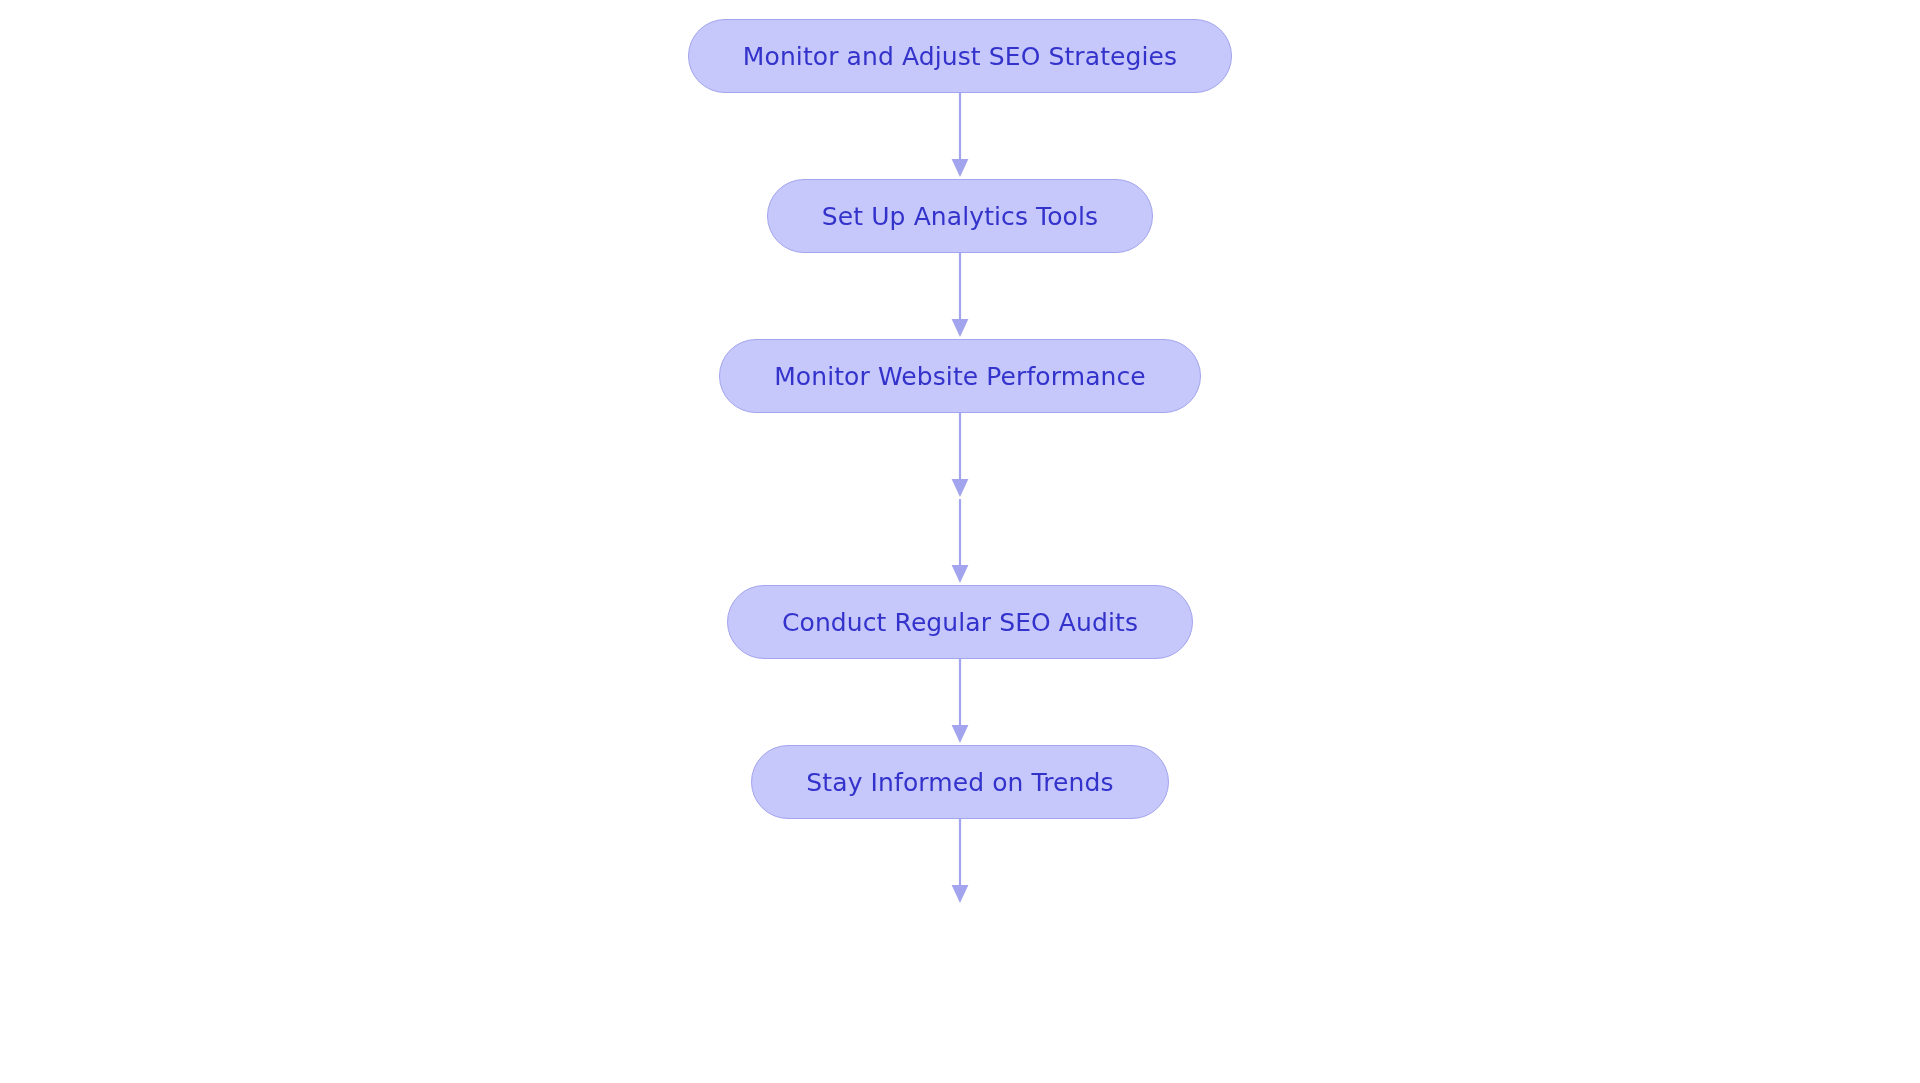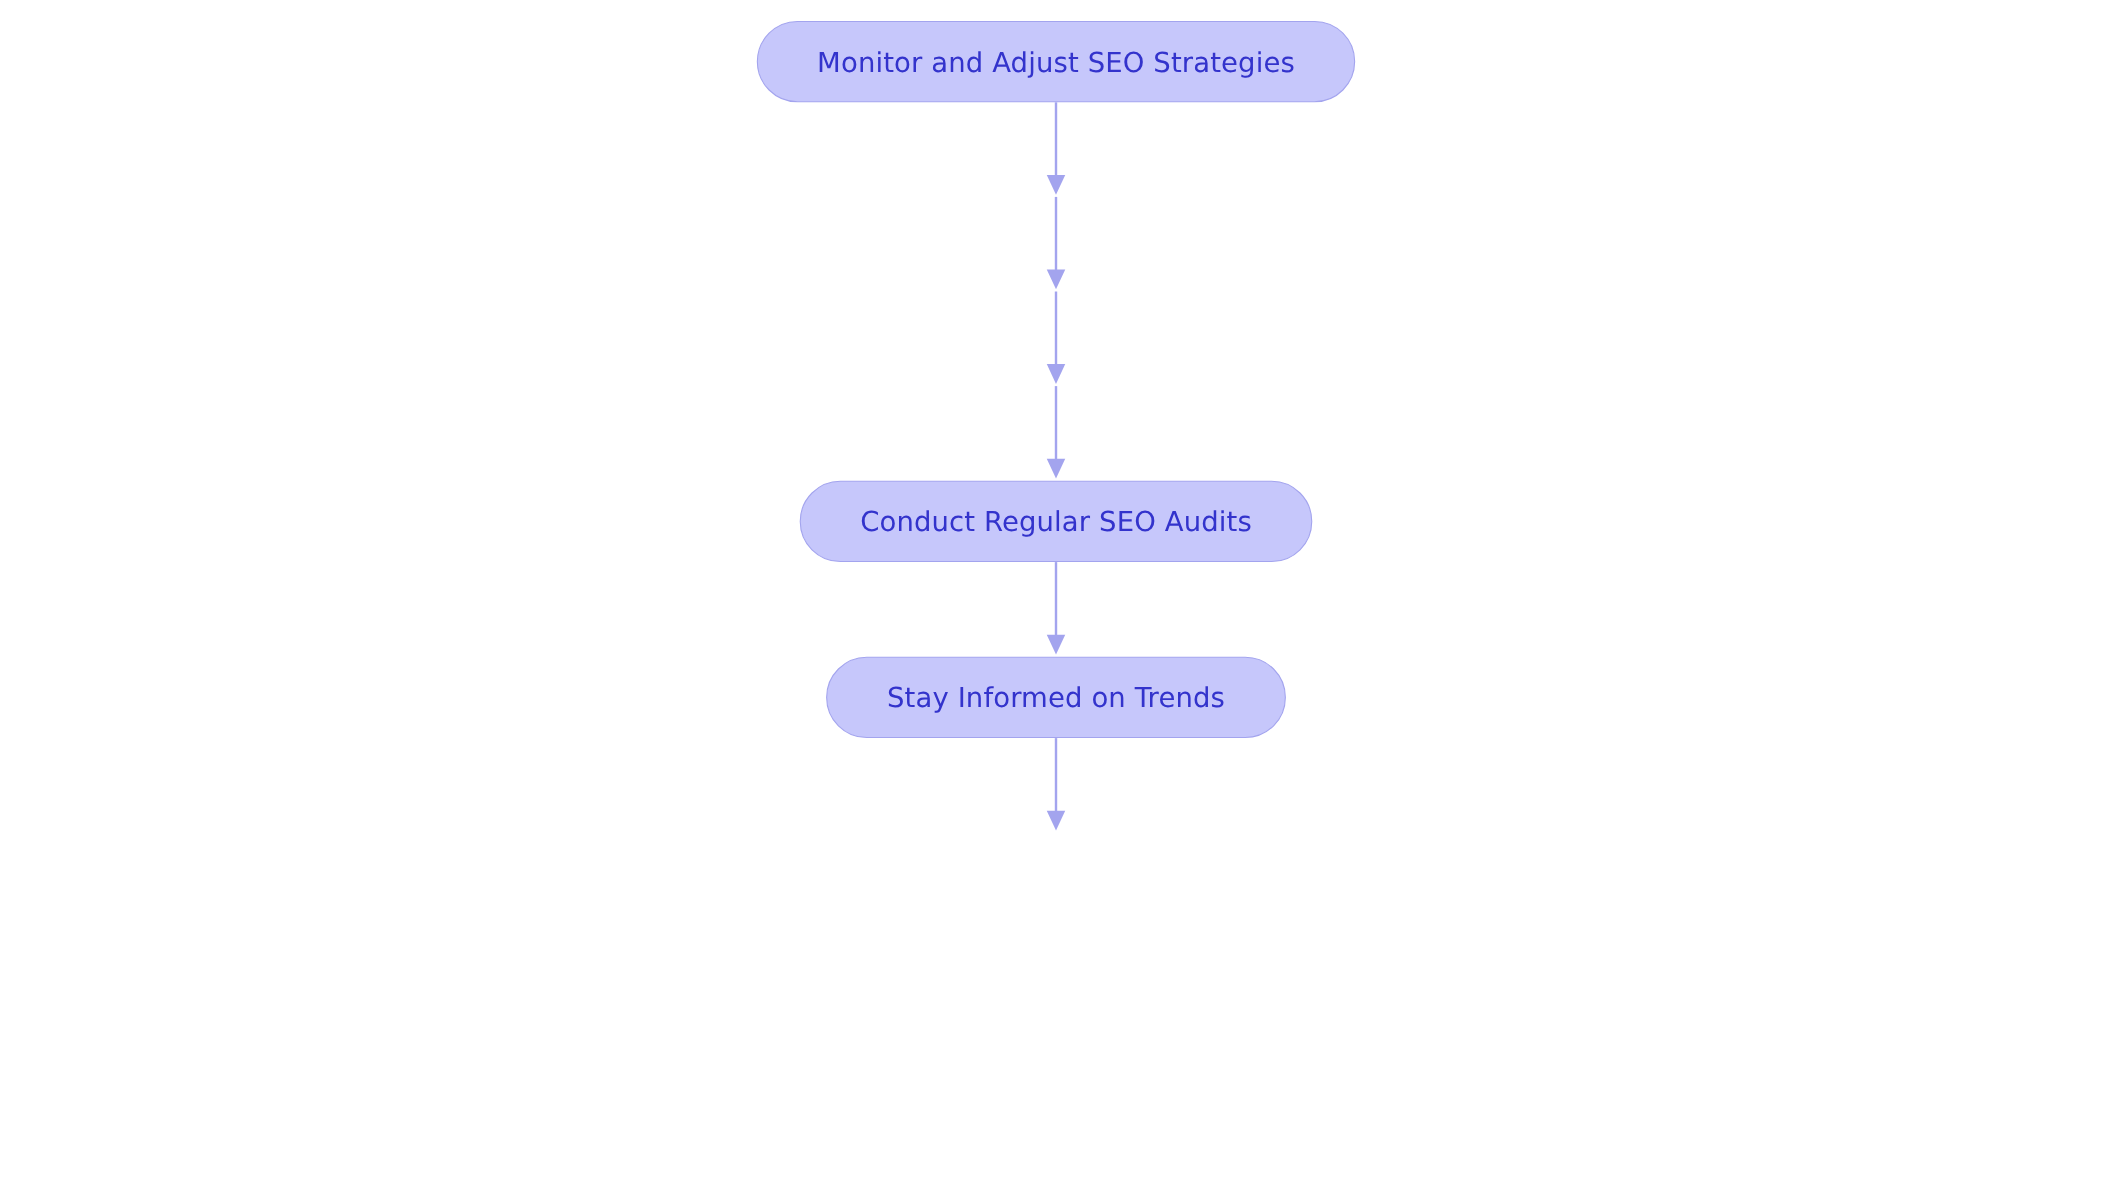--- a/index.html
+++ b/index.html
@@ -104,28 +104,34 @@
       <span class="node-label">Monitor and Adjust SEO Strategies</span>
     </div>
 
     <div class="connector">
       <svg viewBox="0 0 24 86" xmlns="http://www.w3.org/2000/svg">
         <line class="connector-line" x1="12" y1="0" x2="12" y2="68"></line>
         <polygon class="connector-head" points="12,84 3.6,66 20.4,66"></polygon>
       </svg>
     </div>
 
+    <div class="node w-2">
+      <span class="node-label">Set Up Analytics Tools</span>
+    </div>
 
     <div class="connector">
       <svg viewBox="0 0 24 86" xmlns="http://www.w3.org/2000/svg">
         <line class="connector-line" x1="12" y1="0" x2="12" y2="68"></line>
         <polygon class="connector-head" points="12,84 3.6,66 20.4,66"></polygon>
       </svg>
     </div>
 
+    <div class="node w-3">
+      <span class="node-label">Monitor Website Performance</span>
+    </div>
 
     <div class="connector">
       <svg viewBox="0 0 24 86" xmlns="http://www.w3.org/2000/svg">
         <line class="connector-line" x1="12" y1="0" x2="12" y2="68"></line>
         <polygon class="connector-head" points="12,84 3.6,66 20.4,66"></polygon>
       </svg>
     </div>
 
 
     <div class="connector">

